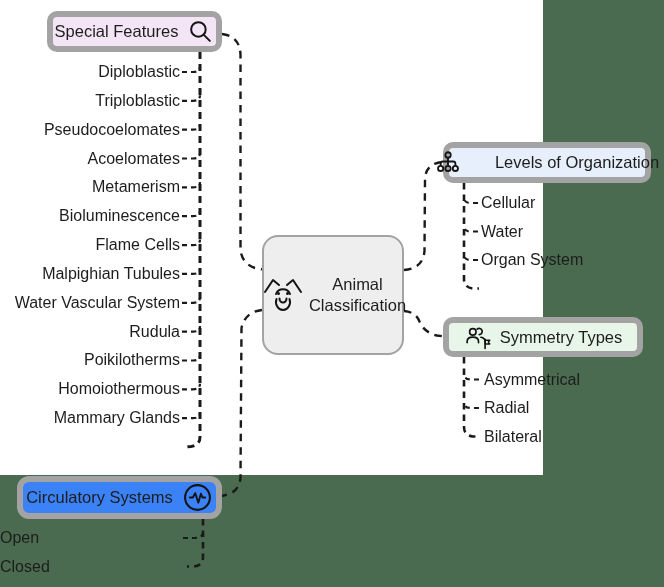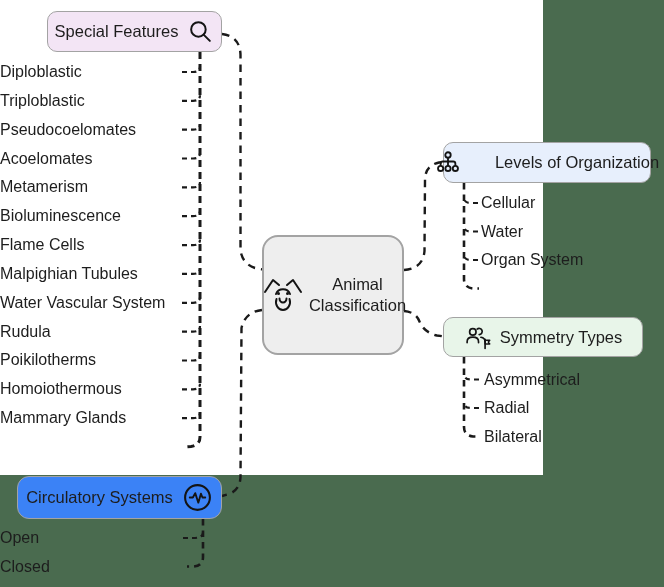--- a/index.html
+++ b/index.html
@@ -13,40 +13,40 @@
   .canvas-white{position:absolute;left:0;top:0;width:543px;height:475px;background:#ffffff;}
   svg.connectors{position:absolute;left:0;top:0;z-index:1;}
   svg.connectors path{fill:none;stroke:#1a1a1a;}
   .main  {stroke-width:3;  stroke-dasharray:7 5;}
   .curve {stroke-width:2.4;stroke-dasharray:7.5 6;}
   .bline {stroke-width:2.6;stroke-dasharray:6.5 5;}
   .hook  {stroke-width:2.2;stroke-dasharray:5 4;}
 
   .node{
     position:absolute;z-index:2;box-sizing:border-box;
-    border:1px solid #a3a3a3;border-radius:10px;
+    border:6px solid #a3a3a3;border-radius:10px;
     display:flex;align-items:center;justify-content:center;gap:9px;
     font-size:16.5px;color:#1d1d1d;cursor:pointer;
   }
   .node .nlabel{white-space:nowrap;}
   .node-special   {left:47px; top:11px; width:175px;height:41px;background:#f3e5f5;}
   .node-levels    {left:443px;top:142px;width:208px;height:41px;background:#e7effc;gap:34px;}
   .node-symmetry  {left:443px;top:317px;width:200px;height:40px;background:#e8f5e9;}
   .node-circ      {left:17px; top:476px;width:205px;height:43px;background:#3b82f6;border-radius:12px;}
   .node-root{
     left:262px;top:235px;width:142px;height:120px;background:#eeeeee;
     border-radius:16px;border-width:2.2px;flex-direction:row;gap:3px;
     text-align:center;line-height:1.25;
   }
   .node-root .nlabel{white-space:normal;width:120px;}
 
   .ilist{position:absolute;z-index:2;display:flex;flex-direction:column;}
   .ilist .row{display:flex;align-items:center;font-size:16px;color:#1d1d1d;cursor:pointer;white-space:nowrap;}
   .list-special{left:0;top:57.6px;width:180px;}
-  .list-special .row{height:28.85px;}
+  .list-special .row{height:28.85px;justify-content:flex-end;margin-left:22px;}
   .list-levels{left:481px;top:188.8px;}
   .list-levels .row{height:28.5px;}
   .list-symmetry{left:484px;top:365.3px;}
   .list-symmetry .row{height:28.5px;}
   .list-circ{left:0;top:523.8px;width:178px;}
   .list-circ .row{height:28.5px;justify-content:flex-start;}
 
   .icon{display:block;flex:0 0 auto;}
   .icon *{stroke:#141414;stroke-linecap:round;stroke-linejoin:round;fill:none;}
   .icon .fl{fill:#141414;stroke:none;}

